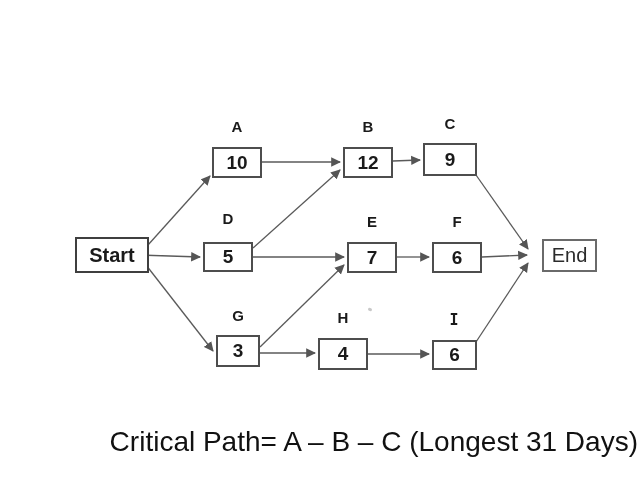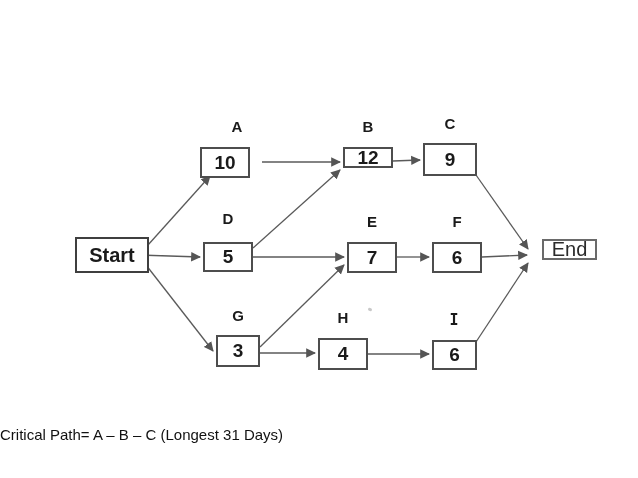--- a/index.html
+++ b/index.html
@@ -65,22 +65,22 @@
     color: #1a1a1a;
   }
   .letter-mono {
     font-family: "DejaVu Sans Mono", monospace;
   }
   .caption {
     position: absolute;
     left: 0;
     top: 426px;
     width: 638px;
-    text-align: left;
-    font-size: 15px;
+    text-align: right;
+    font-size: 28px;
     color: #111111;
   }
   .stray-mark {
     position: absolute;
     left: 368px;
     top: 308px;
     width: 4px;
     height: 3px;
     background: #9a9a9a;
     border-radius: 2px;
@@ -111,38 +111,38 @@
     <line x1="397" y1="257" x2="429" y2="257" marker-end="url(#arrow)"></line>
     <line x1="368" y1="354" x2="429" y2="354" marker-end="url(#arrow)"></line>
     <line x1="476" y1="175" x2="528" y2="249" marker-end="url(#arrow)"></line>
     <line x1="482" y1="257" x2="527" y2="255" marker-end="url(#arrow)"></line>
     <line x1="476" y1="342" x2="528" y2="263" marker-end="url(#arrow)"></line>
   </svg>
 
   <div class="box terminal-box start-box" style="left:63px; top:237px; width:74px; height:36px;">
     <span>Start</span>
   </div>
-  <div class="box terminal-box end-box" style="left:530px; top:239px; width:55px; height:21px;">
+  <div class="box terminal-box end-box" style="left:530px; top:239px; width:55px; height:33px;">
     <span>End</span>
   </div>
 
   <div class="node-letter" style="left:217px; top:118px;">A</div>
   <div class="node-letter" style="left:348px; top:118px;">B</div>
   <div class="node-letter" style="left:430px; top:115px;">C</div>
   <div class="node-letter" style="left:208px; top:210px;">D</div>
   <div class="node-letter" style="left:352px; top:213px;">E</div>
   <div class="node-letter" style="left:437px; top:213px;">F</div>
   <div class="node-letter" style="left:218px; top:307px;">G</div>
   <div class="node-letter" style="left:323px; top:309px;">H</div>
   <div class="node-letter letter-mono" style="left:434px; top:311px;">I</div>
 
-  <div class="box" style="left:200px; top:147px; width:50px; height:31px;">
+  <div class="box" style="left:212px; top:147px; width:50px; height:31px;">
     <span class="duration">10</span>
   </div>
-  <div class="box" style="left:343px; top:147px; width:50px; height:21px;">
+  <div class="box" style="left:343px; top:147px; width:50px; height:31px;">
     <span class="duration">12</span>
   </div>
   <div class="box" style="left:423px; top:143px; width:54px; height:33px;">
     <span class="duration">9</span>
   </div>
   <div class="box" style="left:203px; top:242px; width:50px; height:30px;">
     <span class="duration">5</span>
   </div>
   <div class="box" style="left:347px; top:242px; width:50px; height:31px;">
     <span class="duration">7</span>

